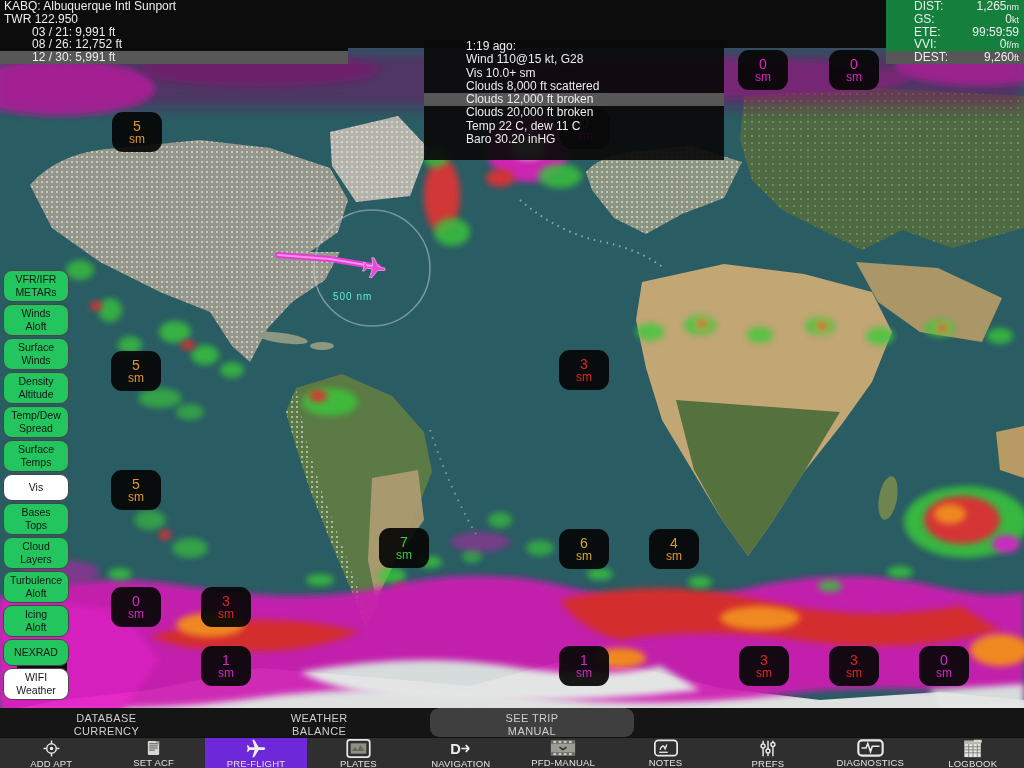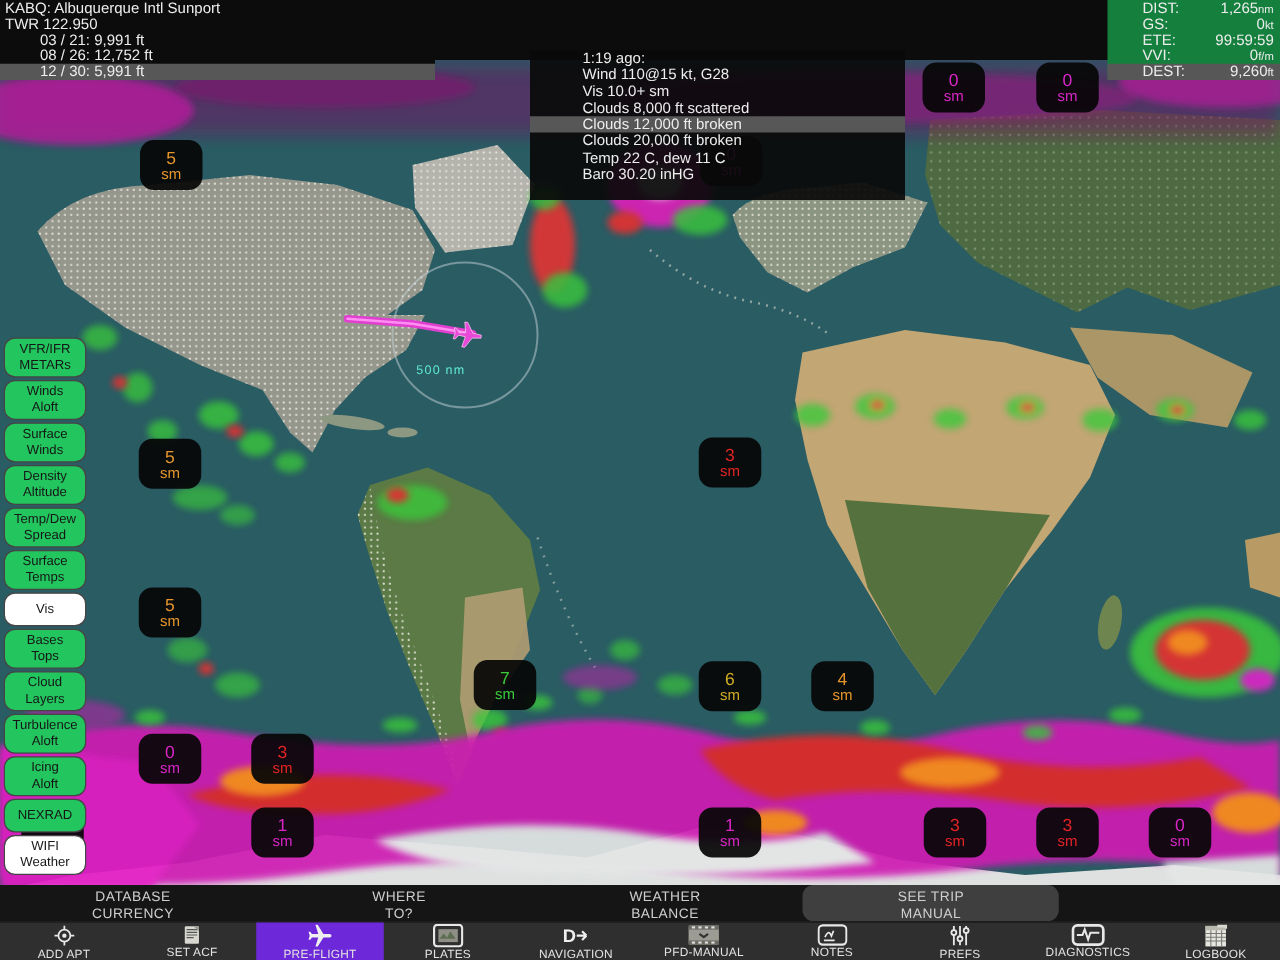--- a/index.html
+++ b/index.html
@@ -357,24 +357,20 @@
         <div>Weather</div>
       </div>
     </nav>
 
   <div class="actionbar" id="actionbar">
       <div class="abtn">
         <div>DATABASE</div>
         <div>CURRENCY</div>
       </div>
       <div class="abtn">
-        <div>WHERE</div>
-        <div>TO?</div>
-      </div>
-      <div class="abtn">
         <div>WEATHER</div>
         <div>BALANCE</div>
       </div>
       <div class="abtn sel">
         <div>SEE TRIP</div>
         <div>MANUAL</div>
       </div>
     </div>
 
   <div class="toolbar" id="toolbar">

